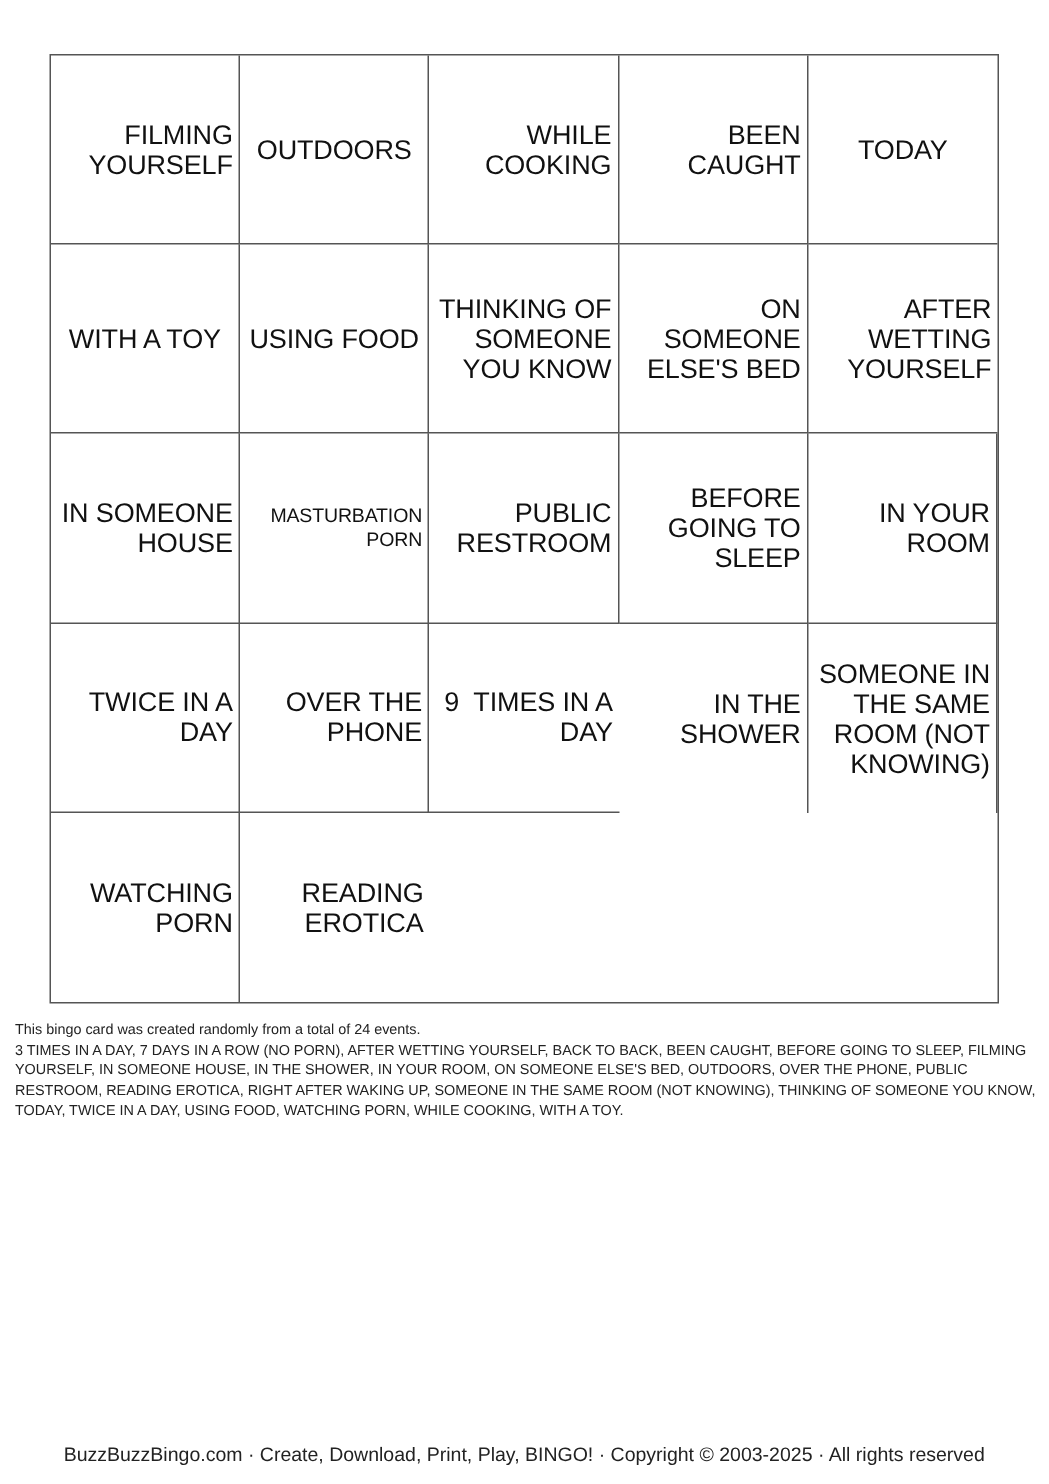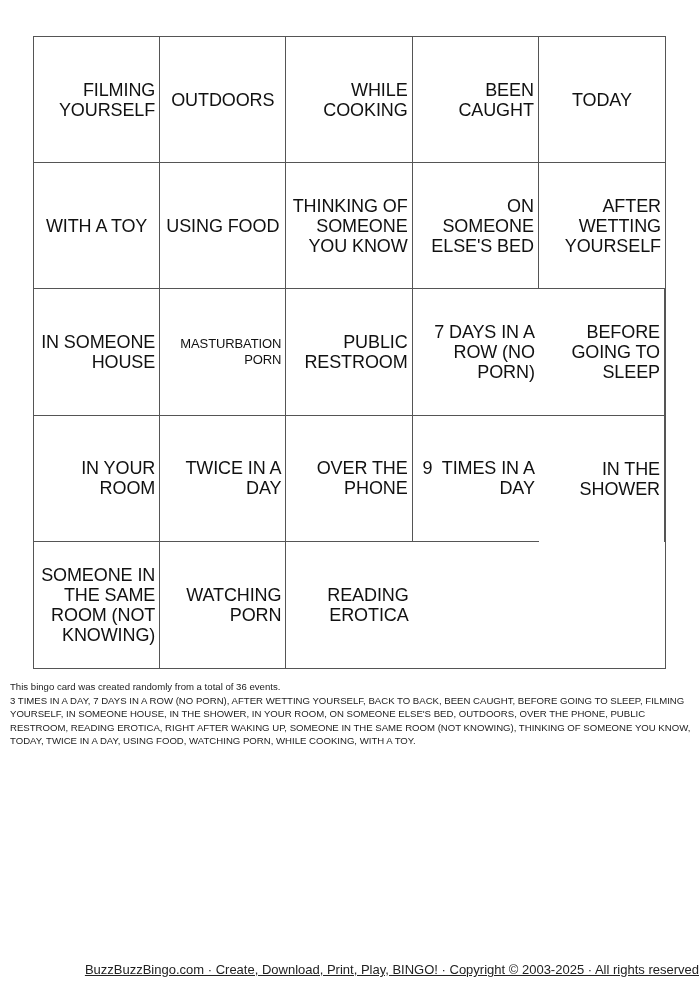--- a/index.html
+++ b/index.html
@@ -30,21 +30,21 @@
     .cell.col-4 { border-right: none; }
     .cell.row-4 { border-bottom: none; }
     .cell.free { font-size: 13px; line-height: 16px; }
     .desc {
       position: absolute; left: 10px; top: 680px; width: 685px;
       font-size: 9.6px; line-height: 13.6px; color: #222222;
     }
     .desc p { margin: 0; }
     .footer {
       position: absolute; left: 0; top: 962px; width: 699px;
-      text-align: right; font-size: 13px; color: #222222; text-decoration: underline;
+      text-align: center; font-size: 13px; color: #222222;
     }
   </style>
 </head>
 <body>
 
 <div class="card">
   <div class="cell row-0 col-0">FILMING YOURSELF</div>
   <div class="cell row-0 col-1">OUTDOORS</div>
   <div class="cell row-0 col-3">WHILE COOKING</div>
   <div class="cell row-0 col-2">BEEN CAUGHT</div>
@@ -52,34 +52,33 @@
 
   <div class="cell row-1 col-0">WITH A TOY</div>
   <div class="cell row-1 col-1">USING FOOD</div>
   <div class="cell row-1 col-2">THINKING OF SOMEONE YOU KNOW</div>
   <div class="cell row-1 col-3">ON SOMEONE ELSE'S BED</div>
   <div class="cell row-1 col-4">AFTER WETTING YOURSELF</div>
 
   <div class="cell row-2 col-1">IN SOMEONE HOUSE</div>
   <div class="cell row-2 col-2 free">MASTURBATION PORN</div>
   <div class="cell row-2 col-3">PUBLIC RESTROOM</div>
-  <div class="cell row-2 col-4">7 DAYS IN A ROW (NO PORN)</div>
 
   <div class="cell row-3 col-0">BEFORE GOING TO SLEEP</div>
   <div class="cell row-3 col-1">IN YOUR ROOM</div>
   <div class="cell row-3 col-2">TWICE IN A DAY</div>
   <div class="cell row-3 col-3">OVER THE PHONE</div>
   <div class="cell row-3 col-4">9  TIMES IN A DAY</div>
 
   <div class="cell row-4 col-0">IN THE SHOWER</div>
   <div class="cell row-4 col-1">SOMEONE IN THE SAME ROOM (NOT KNOWING)</div>
   <div class="cell row-4 col-3">WATCHING PORN</div>
   <div class="cell row-4 col-4">READING EROTICA</div>
 </div>
 
 <div class="desc">
-  <p>This bingo card was created randomly from a total of 36 events.</p>
+  <p>This bingo card was created randomly from a total of 24 events.</p>
   <p>3  TIMES IN A DAY, 7 DAYS IN A ROW (NO PORN), AFTER WETTING YOURSELF, BACK TO BACK, BEEN CAUGHT, BEFORE GOING TO SLEEP, FILMING YOURSELF, IN SOMEONE HOUSE, IN THE SHOWER, IN YOUR ROOM, ON SOMEONE ELSE'S BED, OUTDOORS, OVER THE PHONE, PUBLIC RESTROOM, READING EROTICA, RIGHT AFTER WAKING UP, SOMEONE IN THE SAME ROOM (NOT KNOWING), THINKING OF SOMEONE YOU KNOW, TODAY, TWICE IN A DAY, USING FOOD, WATCHING PORN, WHILE COOKING, WITH A TOY.</p>
 </div>
 
 <div class="footer">
   <span>BuzzBuzzBingo.com · Create, Download, Print, Play, BINGO! · Copyright © 2003-2025 · All rights reserved</span>
 </div>
 
 </body></html>

